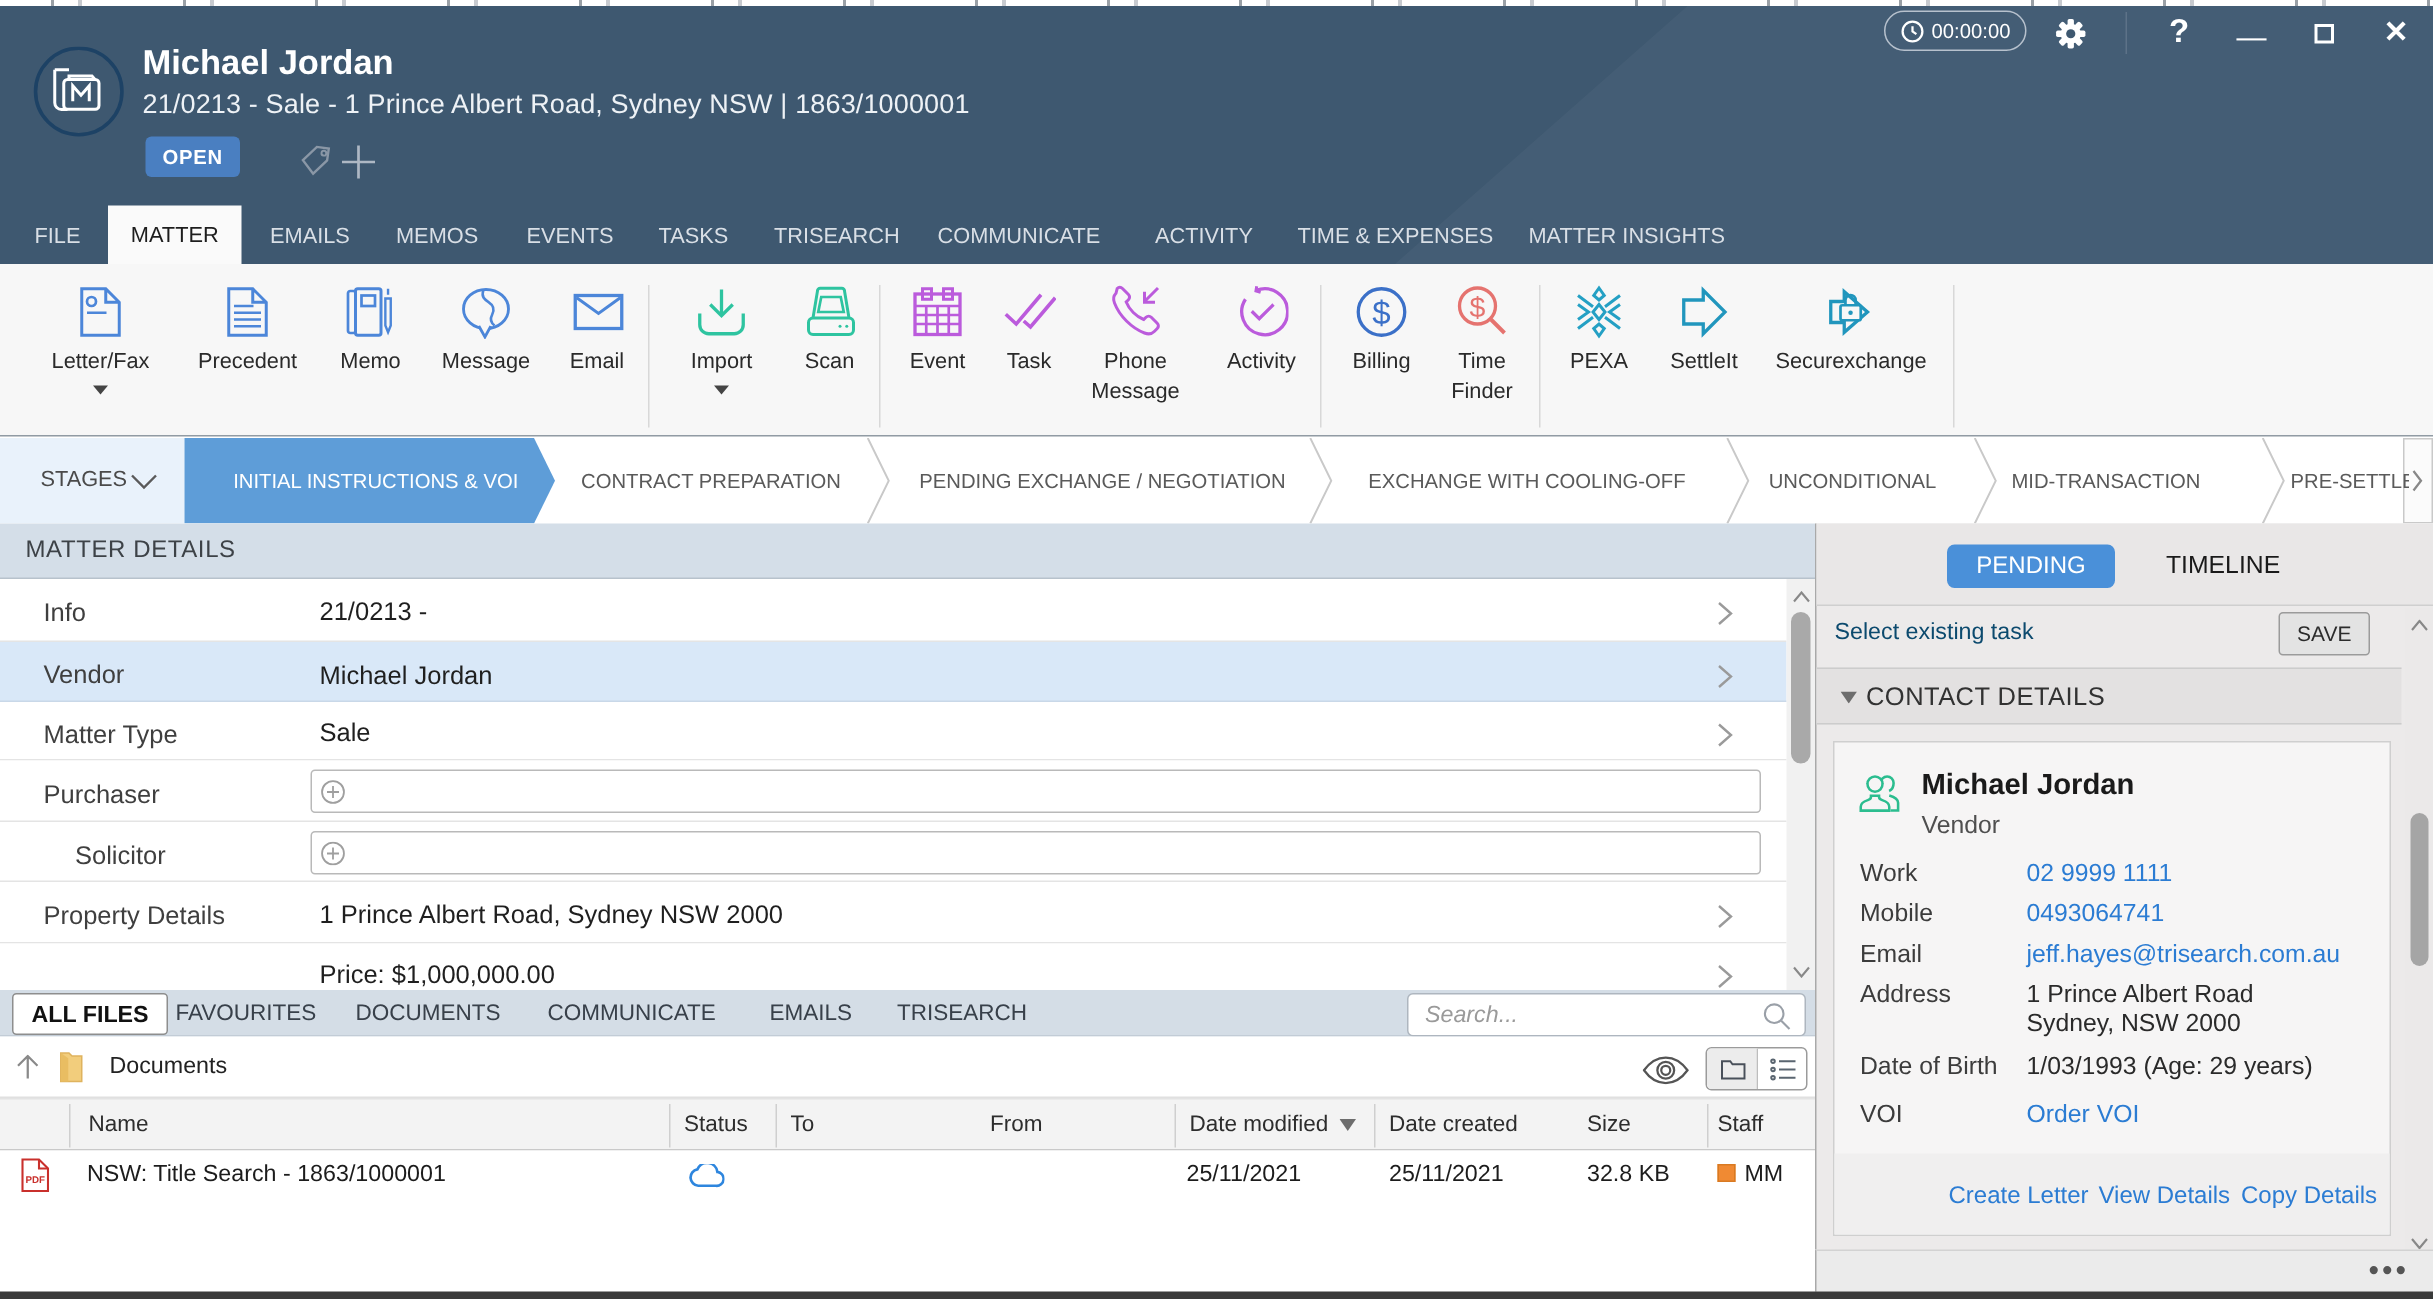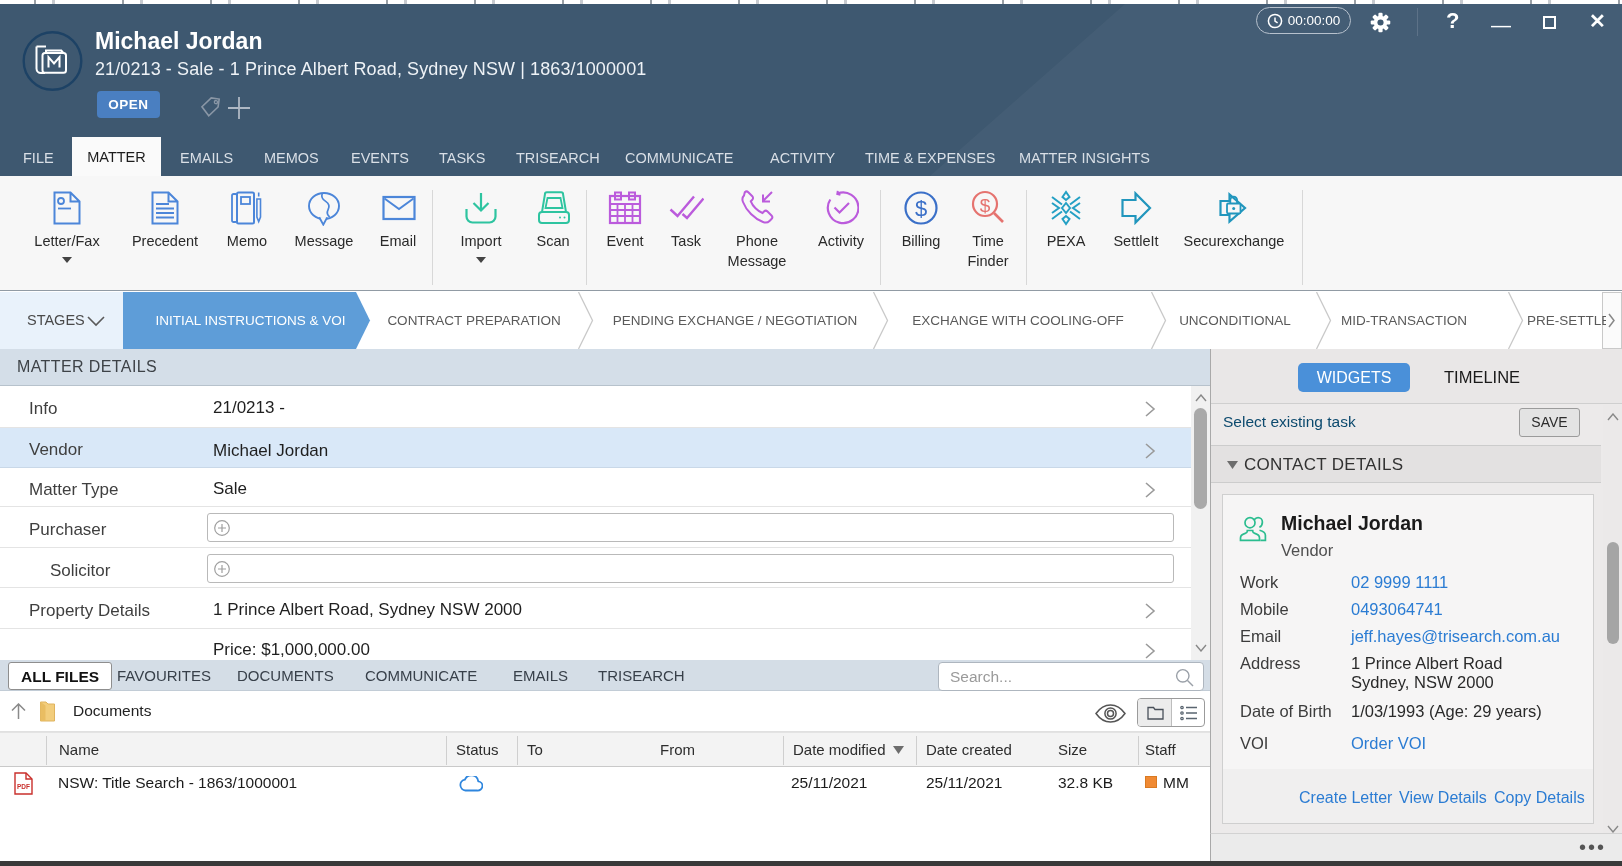--- a/index.html
+++ b/index.html
@@ -59,21 +59,21 @@
 .mchev { position:absolute; left:1143px; color:#9a9a9a; }
 .minput { position:absolute; left:207px; width:967px; height:29px; border:1px solid #b9b9b9; border-radius:3px; background:#fff; }
 #mdscroll { left:1191px; top:386px; width:19px; height:274px; background:#f1f1f1; }
 
 
 #fpanel { left:0; top:660px; width:1210px; height:201px; background:#fff; }
 #ftabs { left:0; top:0; width:1210px; height:31px; background:#d4dde6; border-bottom:1px solid #c2ccd6; }
 .ftab { position:absolute; top:0; height:31px; line-height:31px; font-size:15px; color:#38404a; }
 #allfiles { left:8px; top:2px; height:28px; line-height:28px; background:#fff; border:1px solid #8e8e8e; border-radius:3px; padding:0 12px; font-weight:bold; color:#111; font-size:15.5px; }
 #fsearch { left:938px; top:2px; width:266px; height:29px; background:#fff; border:1px solid #aeb6bf; border-radius:4px; }
-#fsearch span { color:#9a9a9a; font-size:15.5px; line-height:27px; padding-left:11px; display:inline-block; }
+#fsearch span { color:#9a9a9a; font-size:15.5px; font-style:italic; line-height:27px; padding-left:11px; display:inline-block; }
 #ftools { left:0; top:31px; width:1210px; height:41px; background:#fff; border-bottom:1px solid #e0e0e0; }
 #fhead { left:0; top:72px; width:1210px; height:35px; background:#f3f3f3; border-bottom:1px solid #c9c9c9; border-top:1px solid #e3e3e3; font-size:15px; color:#2d2d2d; }
 .fh { position:absolute; top:0; height:35px; line-height:34px; }
 .fvline { position:absolute; top:3px; width:1px; height:29px; background:#cfcfcf; }
 #frow { left:0; top:107px; width:1210px; height:34px; background:#fff; font-size:15.5px; color:#1c1c1c; }
 #ffoot { left:0; top:171px; width:1210px; height:30px; background:#f2f2f2; border-top:1px solid #d4d4d4; font-size:15.5px; color:#1e1e1e; }
 
 
 #rpanel { left:1210px; top:349px; width:412px; height:512px; background:#eceaea; border-left:1px solid #a9a9a9; }
 #rtabs { left:0; top:0; width:412px; height:55px; background:#e9e7e7; border-bottom:1px solid #cfcfcf; }
@@ -449,21 +449,21 @@
     </svg>
     <div class="abs" style="left:791px; top:7px;">25/11/2021</div>
     <div class="abs" style="left:926px; top:7px;">25/11/2021</div>
     <div class="abs" style="left:1058px; top:7px;">32.8 KB</div>
     <div class="abs" style="left:1145px; top:9px; width:12px; height:12px; background:#f08a33; border:1px solid #d97a22;"></div>
     <div class="abs" style="left:1163px; top:7px;">MM</div>
   </div>
 </div>
 <div class="abs" id="rpanel">
   <div class="abs" id="rtabs">
-    <div id="widgetsbtn">WIDGETS</div>
+    <div id="widgetsbtn">PENDING</div>
     <div id="timelinetxt">TIMELINE</div>
   </div>
   <div id="selecttask">Select existing task</div>
   <div id="savebtn">SAVE</div>
   <div id="cdbar">
     <svg style="position:absolute; left:16px; top:15px;" width="11" height="8" viewBox="0 0 11 8">
         <path d="M0 0 h11 L5.5 8 z" fill="#6d6d6d"></path>
       </svg>
     <span style="position:absolute; left:33px; letter-spacing:0.3px;">CONTACT DETAILS</span>
   </div>

